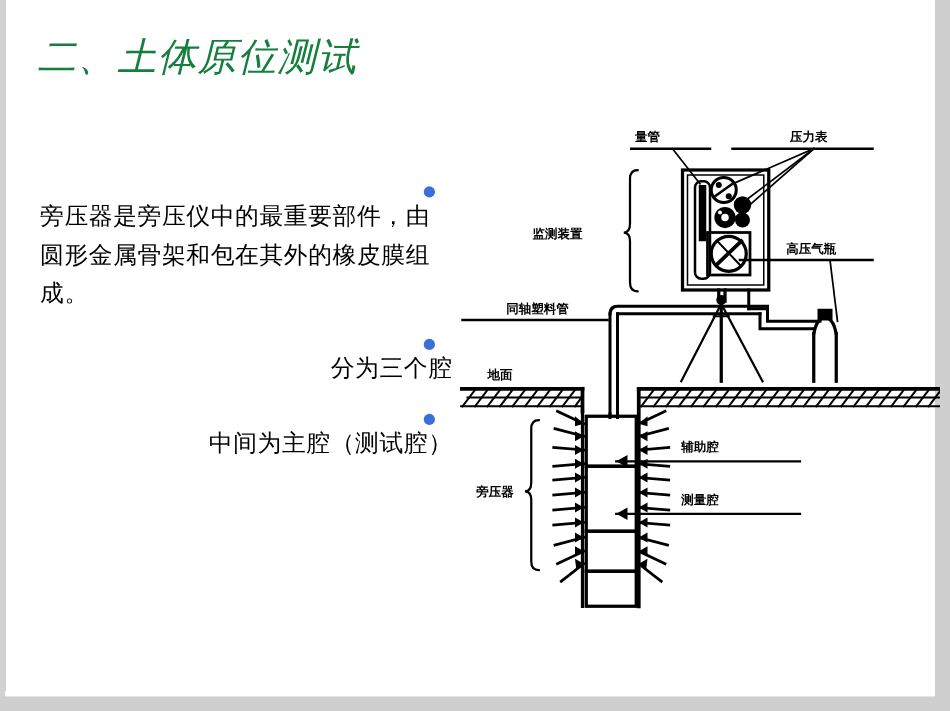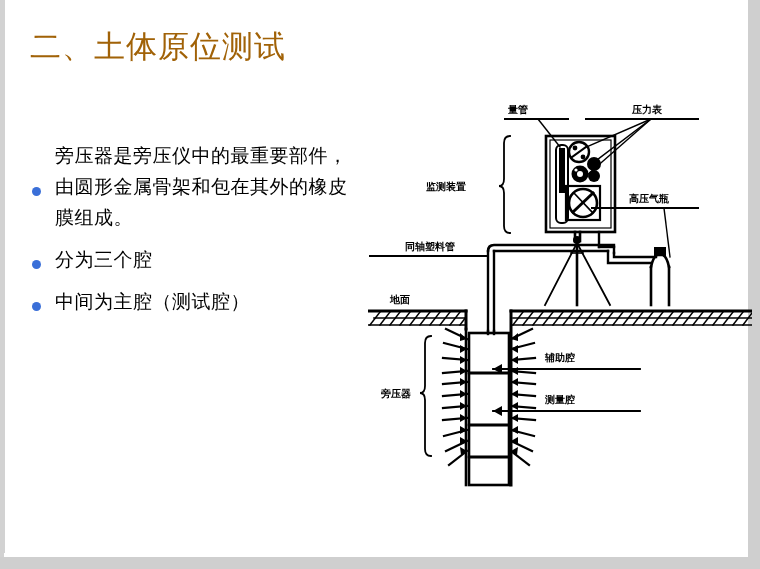--- a/index.html
+++ b/index.html
@@ -55,37 +55,39 @@
     width: 744px; height: 4px;
     background: #ffffff;
   }
 
   .title {
     position: absolute;
     left: 30px;
     top: 26px;
     font-size: 31px;
     line-height: 40px;
-    color: #a16207;
+    color: #15803d;
     letter-spacing: 1px;
     white-space: nowrap;
     font-family: "DejaVu Sans", "Liberation Sans", sans-serif;
+    font-style: italic;
   }
 
   .bullets {
     position: absolute;
     left: 32px;
     top: 140px;
     width: 330px;
   }
   .bullet-row {
     position: relative;
     display: flex;
-    align-items: center;
+    align-items: flex-end;
     margin-bottom: 11px;
+    flex-direction: column;
   }
   .bullet-dot {
     flex: 0 0 auto;
     width: 9px;
     height: 9px;
     border-radius: 50%;
     background: #3a6fd8;
     margin-top: 9px;
     margin-right: 14px;
   }

